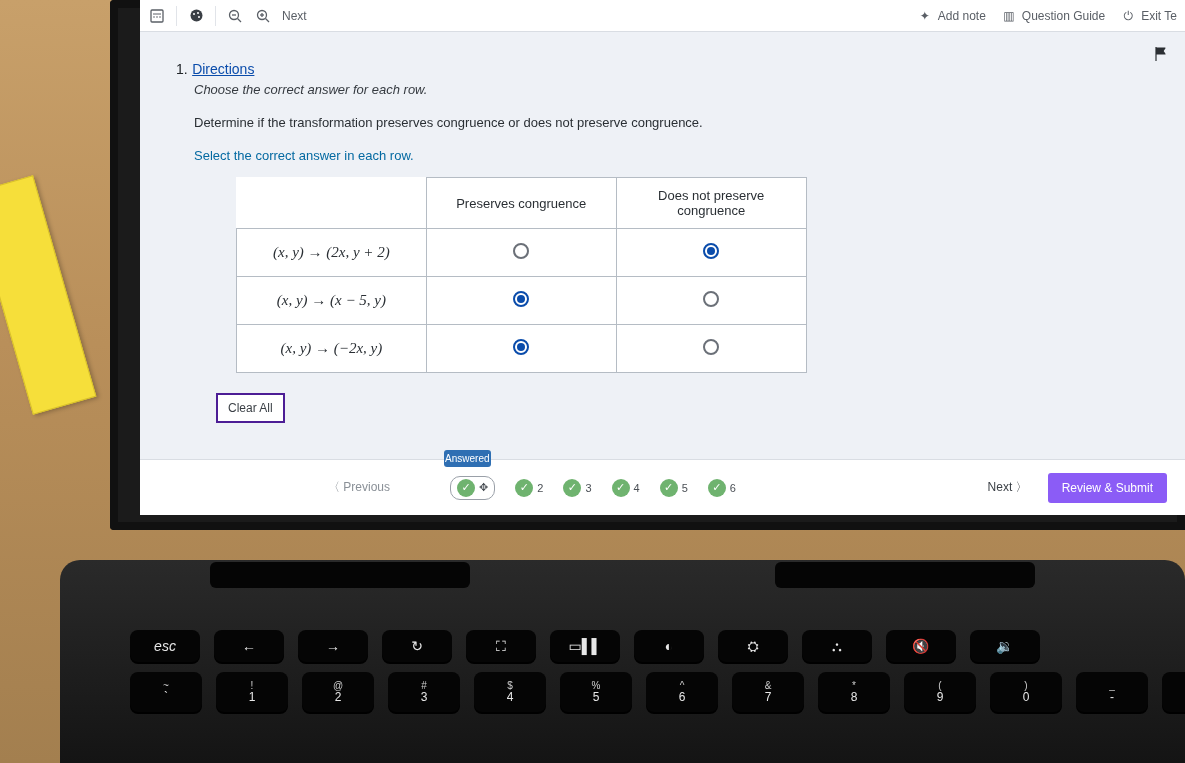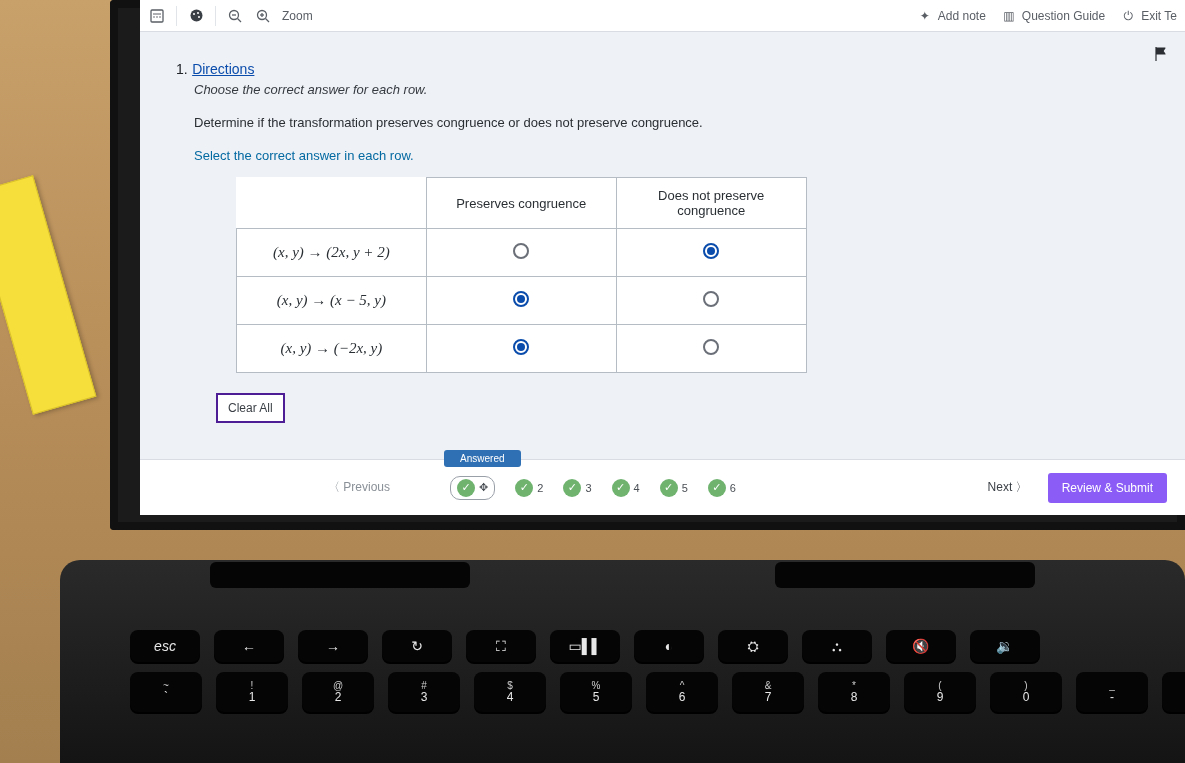--- a/index.html
+++ b/index.html
@@ -90,21 +90,21 @@
     height: 56px; background: #fff;
     border-top: 1px solid #d9dde3;
     display: flex; align-items: center;
     padding: 0 18px;
   }
   .prev { color: #8a9097; font-size: 12px; margin-left: 170px; }
   .pager { margin-left: 60px; display: flex; align-items: center; gap: 20px; position: relative; }
   .answered-tip {
     position: absolute; top: -26px; left: -6px;
     background: #2f6fb3; color: #fff; font-size: 10px;
-    padding: 3px 16px; border-radius: 3px;
+    padding: 3px 1px; border-radius: 3px;
   }
   .answered-tip::after {
     content: ""; position: absolute; left: 18px; bottom: -4px;
     border: 4px solid transparent; border-top-color: #2f6fb3;
   }
   .page-dot {
     display: flex; align-items: center; gap: 4px;
     font-size: 11px; color: #4a4f55;
   }
   .dot-check {
@@ -198,21 +198,21 @@
             </svg>
         </span>
         <span class="tb-ico">
           <svg width="14" height="14" viewBox="0 0 14 14">
               <circle cx="6" cy="6" r="4.5" fill="none" stroke="#5a5f66" stroke-width="1.3"></circle>
               <line x1="9.5" y1="9.5" x2="13" y2="13" stroke="#5a5f66" stroke-width="1.3"></line>
               <line x1="4" y1="6" x2="8" y2="6" stroke="#5a5f66" stroke-width="1.3"></line>
               <line x1="6" y1="4" x2="6" y2="8" stroke="#5a5f66" stroke-width="1.3"></line>
             </svg>
         </span>
-        <span>Zoom</span>
+        <span>Next</span>
       </div>
       <div class="tb-right">
         <span class="tb-item">
           <span class="tb-ico">✦</span>
           <span>Add note</span>
         </span>
         <span class="tb-item">
           <span class="tb-ico">▥</span>
           <span>Question Guide</span>
         </span>

